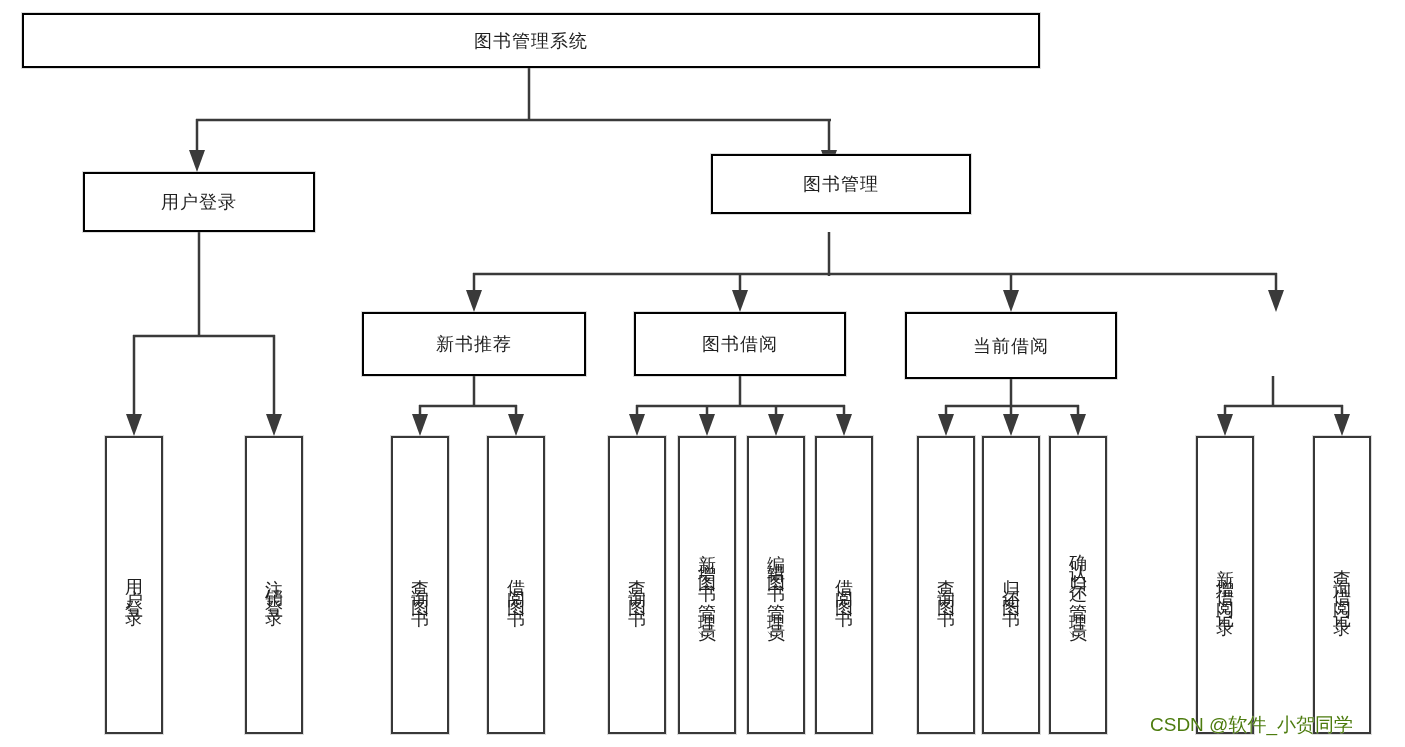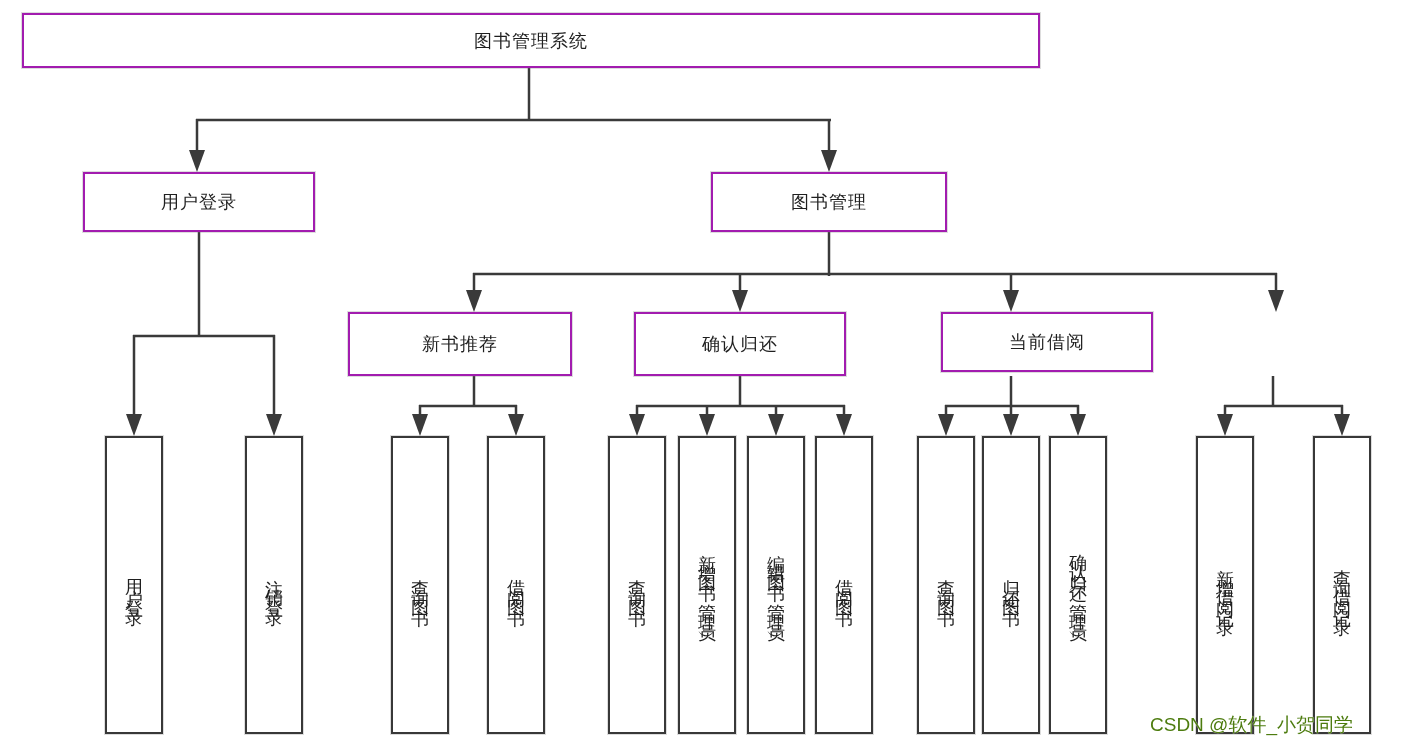--- a/index.html
+++ b/index.html
@@ -14,21 +14,21 @@
   .connector-layer{
     position:absolute;
     left:0;top:0;
     width:1405px;height:747px;
     pointer-events:none;
   }
   .node{
     position:absolute;
     box-sizing:border-box;
     background:#ffffff;
-    border:2px solid #a21caf;
+    border:2px solid #000000;
     display:flex;
     align-items:center;
     justify-content:center;
     color:#1f1f1f;
     font-size:18px;
     letter-spacing:1px;
     box-shadow:0 0 0 1px rgba(120,120,120,0.25);
   }
   .vnode{
     position:absolute;
@@ -125,25 +125,25 @@
       <polygon points="1003,414 1019,414 1011,436"></polygon>
       <polygon points="1070,414 1086,414 1078,436"></polygon>
       <polygon points="1217,414 1233,414 1225,436"></polygon>
       <polygon points="1334,414 1350,414 1342,436"></polygon>
     </g>
   </svg>
 
   <div class="node" style="left:22px;top:13px;width:1018px;height:55px;">图书管理系统</div>
 
   <div class="node" style="left:83px;top:172px;width:232px;height:60px;">用户登录</div>
-  <div class="node" style="left:711px;top:172px;width:236px;height:60px;">图书管理</div>
+  <div class="node" style="left:711px;top:154px;width:260px;height:60px;">图书管理</div>
 
-  <div class="node" style="left:348px;top:312px;width:224px;height:64px;">新书推荐</div>
-  <div class="node" style="left:634px;top:312px;width:212px;height:64px;">确认归还</div>
-  <div class="node" style="left:941px;top:312px;width:212px;height:60px;">当前借阅</div>
+  <div class="node" style="left:362px;top:312px;width:224px;height:64px;">新书推荐</div>
+  <div class="node" style="left:634px;top:312px;width:212px;height:64px;">图书借阅</div>
+  <div class="node" style="left:905px;top:312px;width:212px;height:67px;">当前借阅</div>
 
   <div class="vnode" style="left:105px;top:436px;width:58px;height:298px;">
     <span>用户登录</span>
   </div>
   <div class="vnode" style="left:245px;top:436px;width:58px;height:298px;">
     <span>注销登录</span>
   </div>
 
   <div class="vnode" style="left:391px;top:436px;width:58px;height:298px;">
     <span>查询图书</span>

